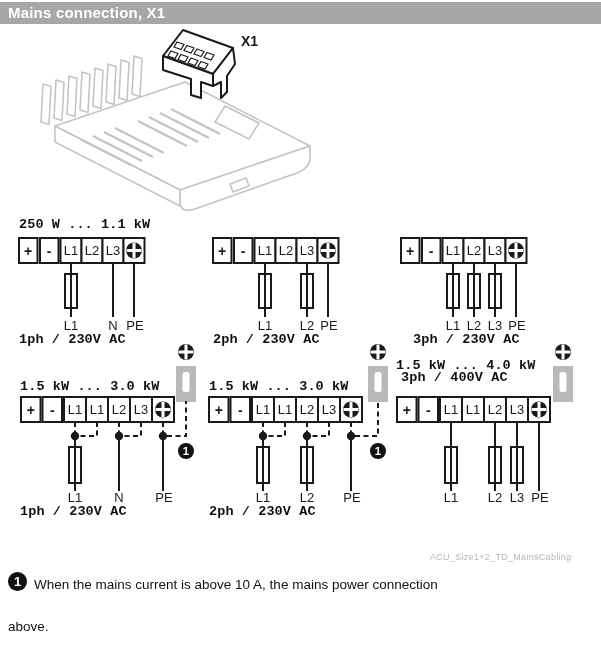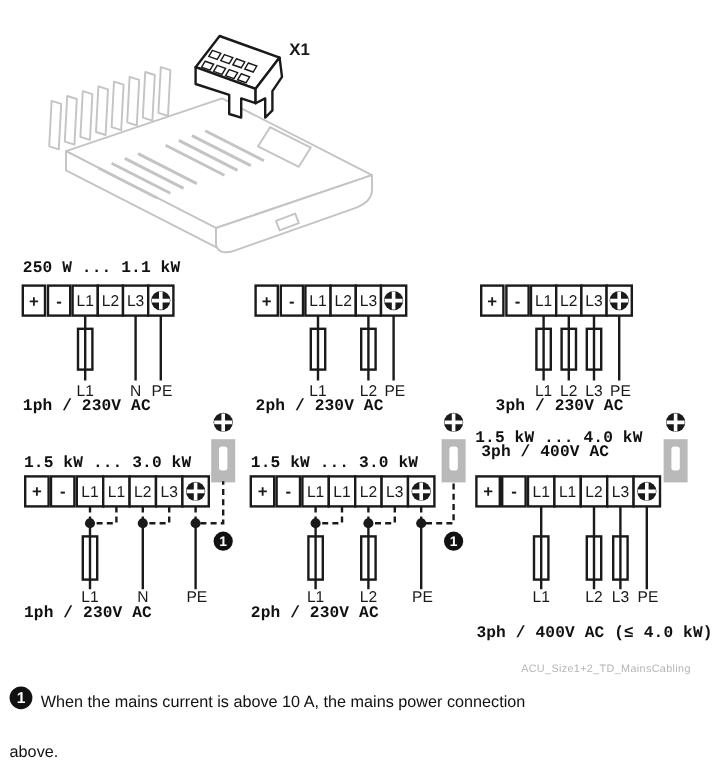--- a/index.html
+++ b/index.html
@@ -3,21 +3,21 @@
 <meta charset="utf-8">
 <style>
   html,body{margin:0;padding:0;background:#fff;}
   #canvas{position:relative;width:601px;height:648px;background:#fff;overflow:hidden;
           font-family:"Liberation Sans",sans-serif;color:#111;}
   .abs{position:absolute;}
   .header{position:absolute;left:0;top:2px;width:601px;height:22px;box-sizing:border-box;
           background:var(--header_bar,#a7a7a7);color:var(--header_text,#fff);
           font-weight:bold;font-size:15px;line-height:22px;padding-left:8px;letter-spacing:.2px;}
   .dtitle,.dcap{position:absolute;font-weight:bold;font-size:13.5px;white-space:nowrap;letter-spacing:.1px;font-family:Liberation Mono, monospace;}
-  .watermark{position:absolute;left:430px;top:552px;width:150px;text-align:center;
+  .watermark{position:absolute;left:430px;top:552px;width:150px;text-align:left;
              font-size:9px;color:var(--watermark_text,#b5b5b5);letter-spacing:.3px;white-space:nowrap;}
   .fnline{position:absolute;font-size:13.5px;white-space:nowrap;}
   .fnball{position:absolute;width:19px;height:19px;border-radius:50%;background:#111;color:#fff;
           font-weight:bold;font-size:13px;text-align:center;line-height:19px;}
   svg text{font-family:"Liberation Sans",sans-serif;}
   .cell{fill:#fff;stroke:var(--line,#1a1a1a);stroke-width:2;}
   .tcell{font-size:13px;fill:var(--line,#1a1a1a);text-anchor:middle;}
   .tsign{font-size:14px;font-weight:bold;}
   .wire{stroke:var(--line,#1a1a1a);stroke-width:2;fill:none;}
   .dash{stroke-dasharray:5 3.5;}
@@ -34,20 +34,21 @@
   .devslot{stroke:var(--device_line,#c4c4c4);stroke-width:2.4;fill:none;}
   .conn{fill:#fff;stroke:var(--line,#1a1a1a);stroke-width:2;stroke-linejoin:round;}
   .connhole{fill:#fff;stroke:var(--line,#1a1a1a);stroke-width:1.2;}
   .x1{font-size:14px;font-weight:bold;fill:var(--line,#1a1a1a);}
 </style>
 </head>
 <body>
 
 <div id="canvas">
 
+  <div class="header">Mains connection, X1</div>
 
   <svg class="abs" style="left:25px;top:26px" width="290" height="190" viewBox="0 0 290 190">
     <g>
       <path class="devline" d="M16,96 l2,-38 l8,2.5 l-2,38 z"></path>
       <path class="devline" d="M29,92 l2,-38 l8,2.5 l-2,38 z"></path>
       <path class="devline" d="M42,88 l2,-38 l8,2.5 l-2,38 z"></path>
       <path class="devline" d="M55,84 l2,-38 l8,2.5 l-2,38 z"></path>
       <path class="devline" d="M68,80 l2,-38 l8,2.5 l-2,38 z"></path>
       <path class="devline" d="M81,76 l2,-38 l8,2.5 l-2,38 z"></path>
       <path class="devline" d="M94,72 l2,-38 l8,2.5 l-2,38 z"></path>
@@ -319,21 +320,20 @@
     <rect class="fuse" x="116" y="52" width="12" height="36"></rect>
     <line class="wire" x1="56" y1="27" x2="56" y2="96"></line>
     <line class="wire" x1="100" y1="27" x2="100" y2="96"></line>
     <line class="wire" x1="122" y1="27" x2="122" y2="96"></line>
     <line class="wire" x1="144" y1="27" x2="144" y2="96"></line>
     <text class="wlabel" x="56" y="107">L1</text>
     <text class="wlabel" x="100" y="107">L2</text>
     <text class="wlabel" x="122" y="107">L3</text>
     <text class="wlabel" x="145" y="107">PE</text>
   </svg>
-  <div class="dcap" style="left:397px;top:521px">3ph / 400V AC (≤ 4.0 kW)</div>
 
   <div class="watermark">ACU_Size1+2_TD_MainsCabling</div>
 
   <div class="fnball" style="left:8px;top:572px">1</div>
   <div class="fnline" style="left:34px;top:577px">When the mains current is above 10 A, the mains power connection</div>
   <div class="fnline" style="left:8px;top:619px">above.</div>
 
 </div>
 
 </body></html>

